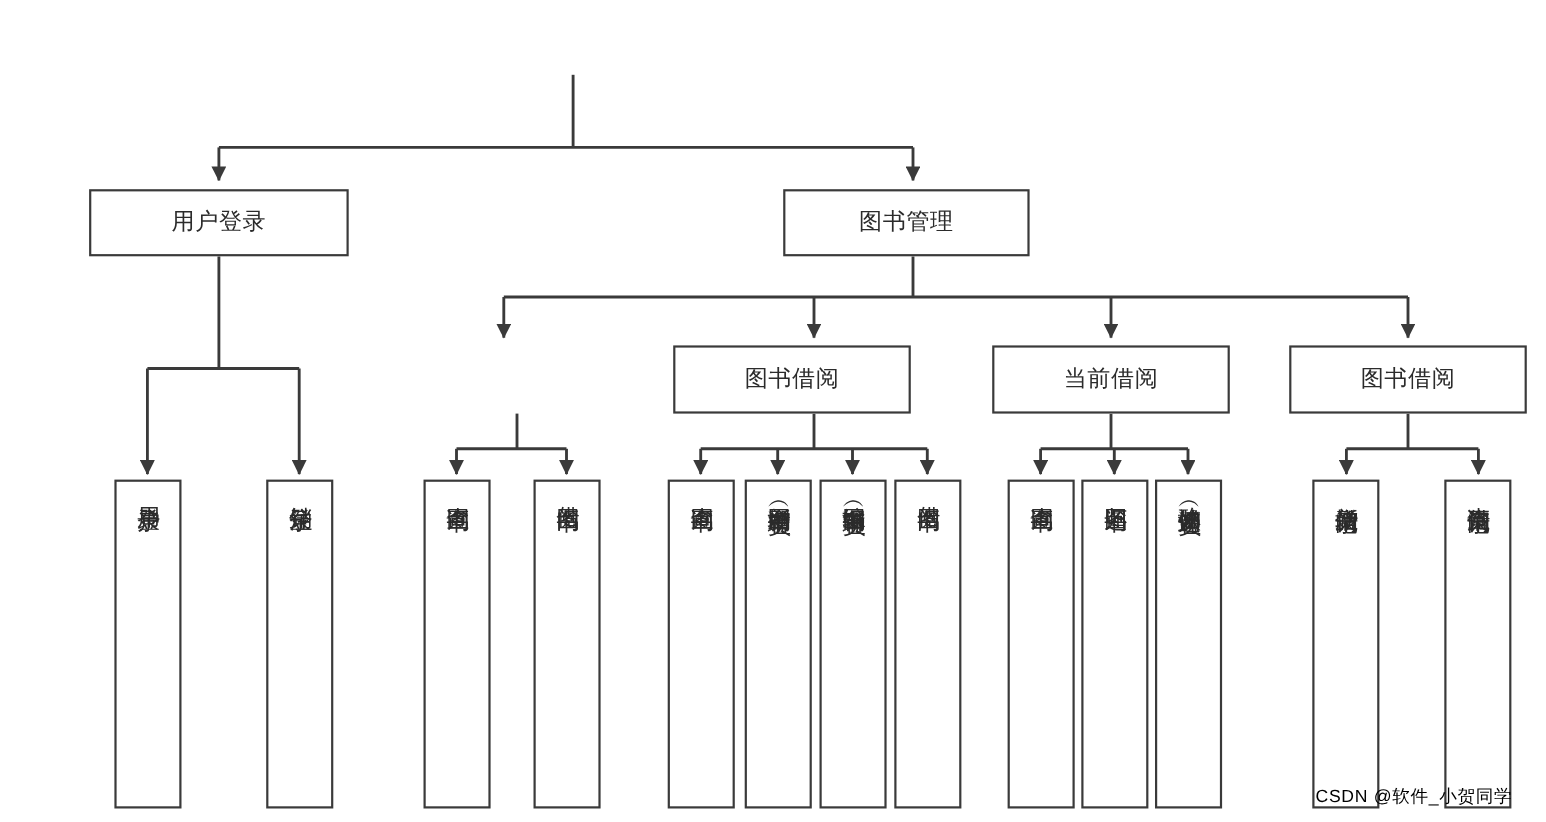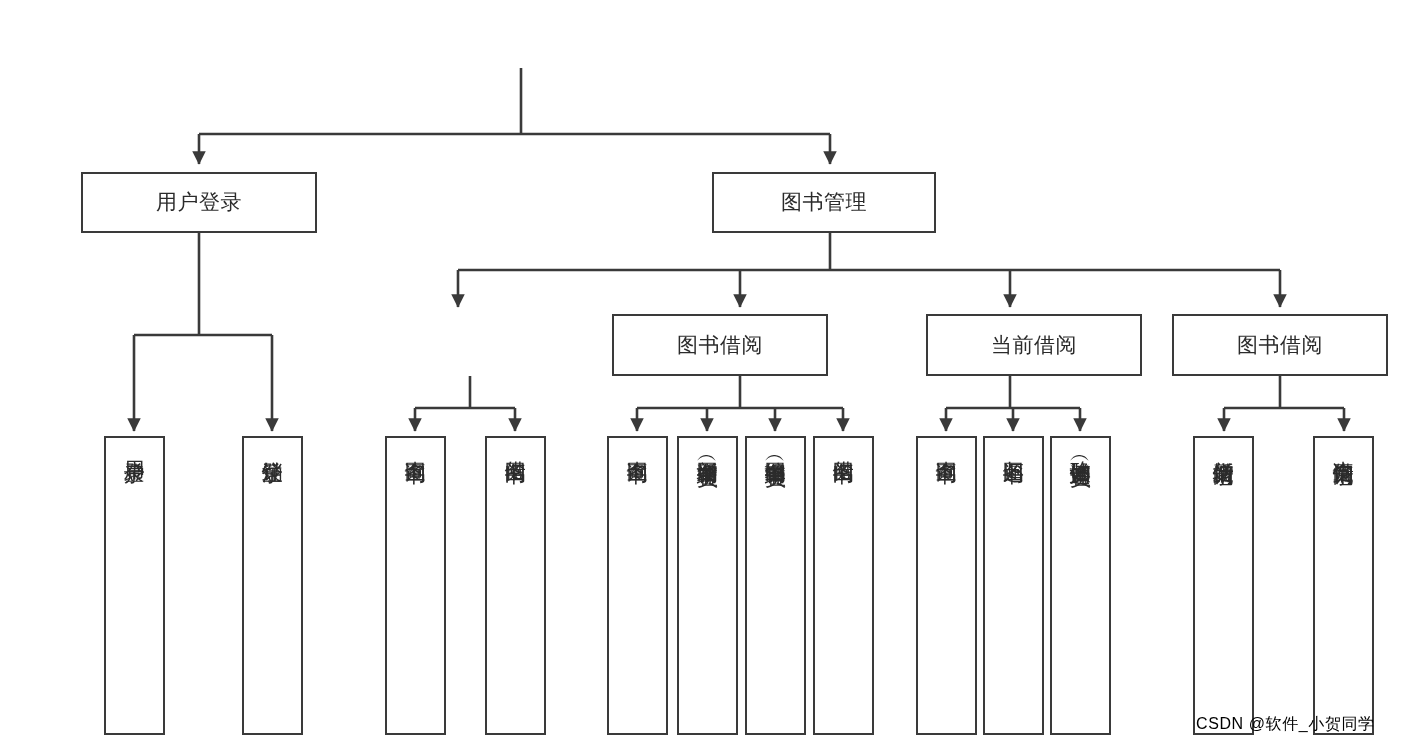--- a/index.html
+++ b/index.html
@@ -135,21 +135,21 @@
 
   <div class="node" style="left:712px; top:172px; width:224px; height:61px;">
     <span class="label">图书管理</span>
   </div>
 
 
   <div class="node" style="left:612px; top:314px; width:216px; height:62px;">
     <span class="label">图书借阅</span>
   </div>
 
-  <div class="node" style="left:926px; top:314px; width:216px; height:62px;">
+  <div class="node" style="left:902px; top:314px; width:216px; height:62px;">
     <span class="label">当前借阅</span>
   </div>
 
   <div class="node" style="left:1172px; top:314px; width:216px; height:62px;">
     <span class="label">图书借阅</span>
   </div>
 
   <div class="node vertical" style="left:104px; top:436px; width:61px; height:299px;">
     <span class="label">用户登录</span>
   </div>

